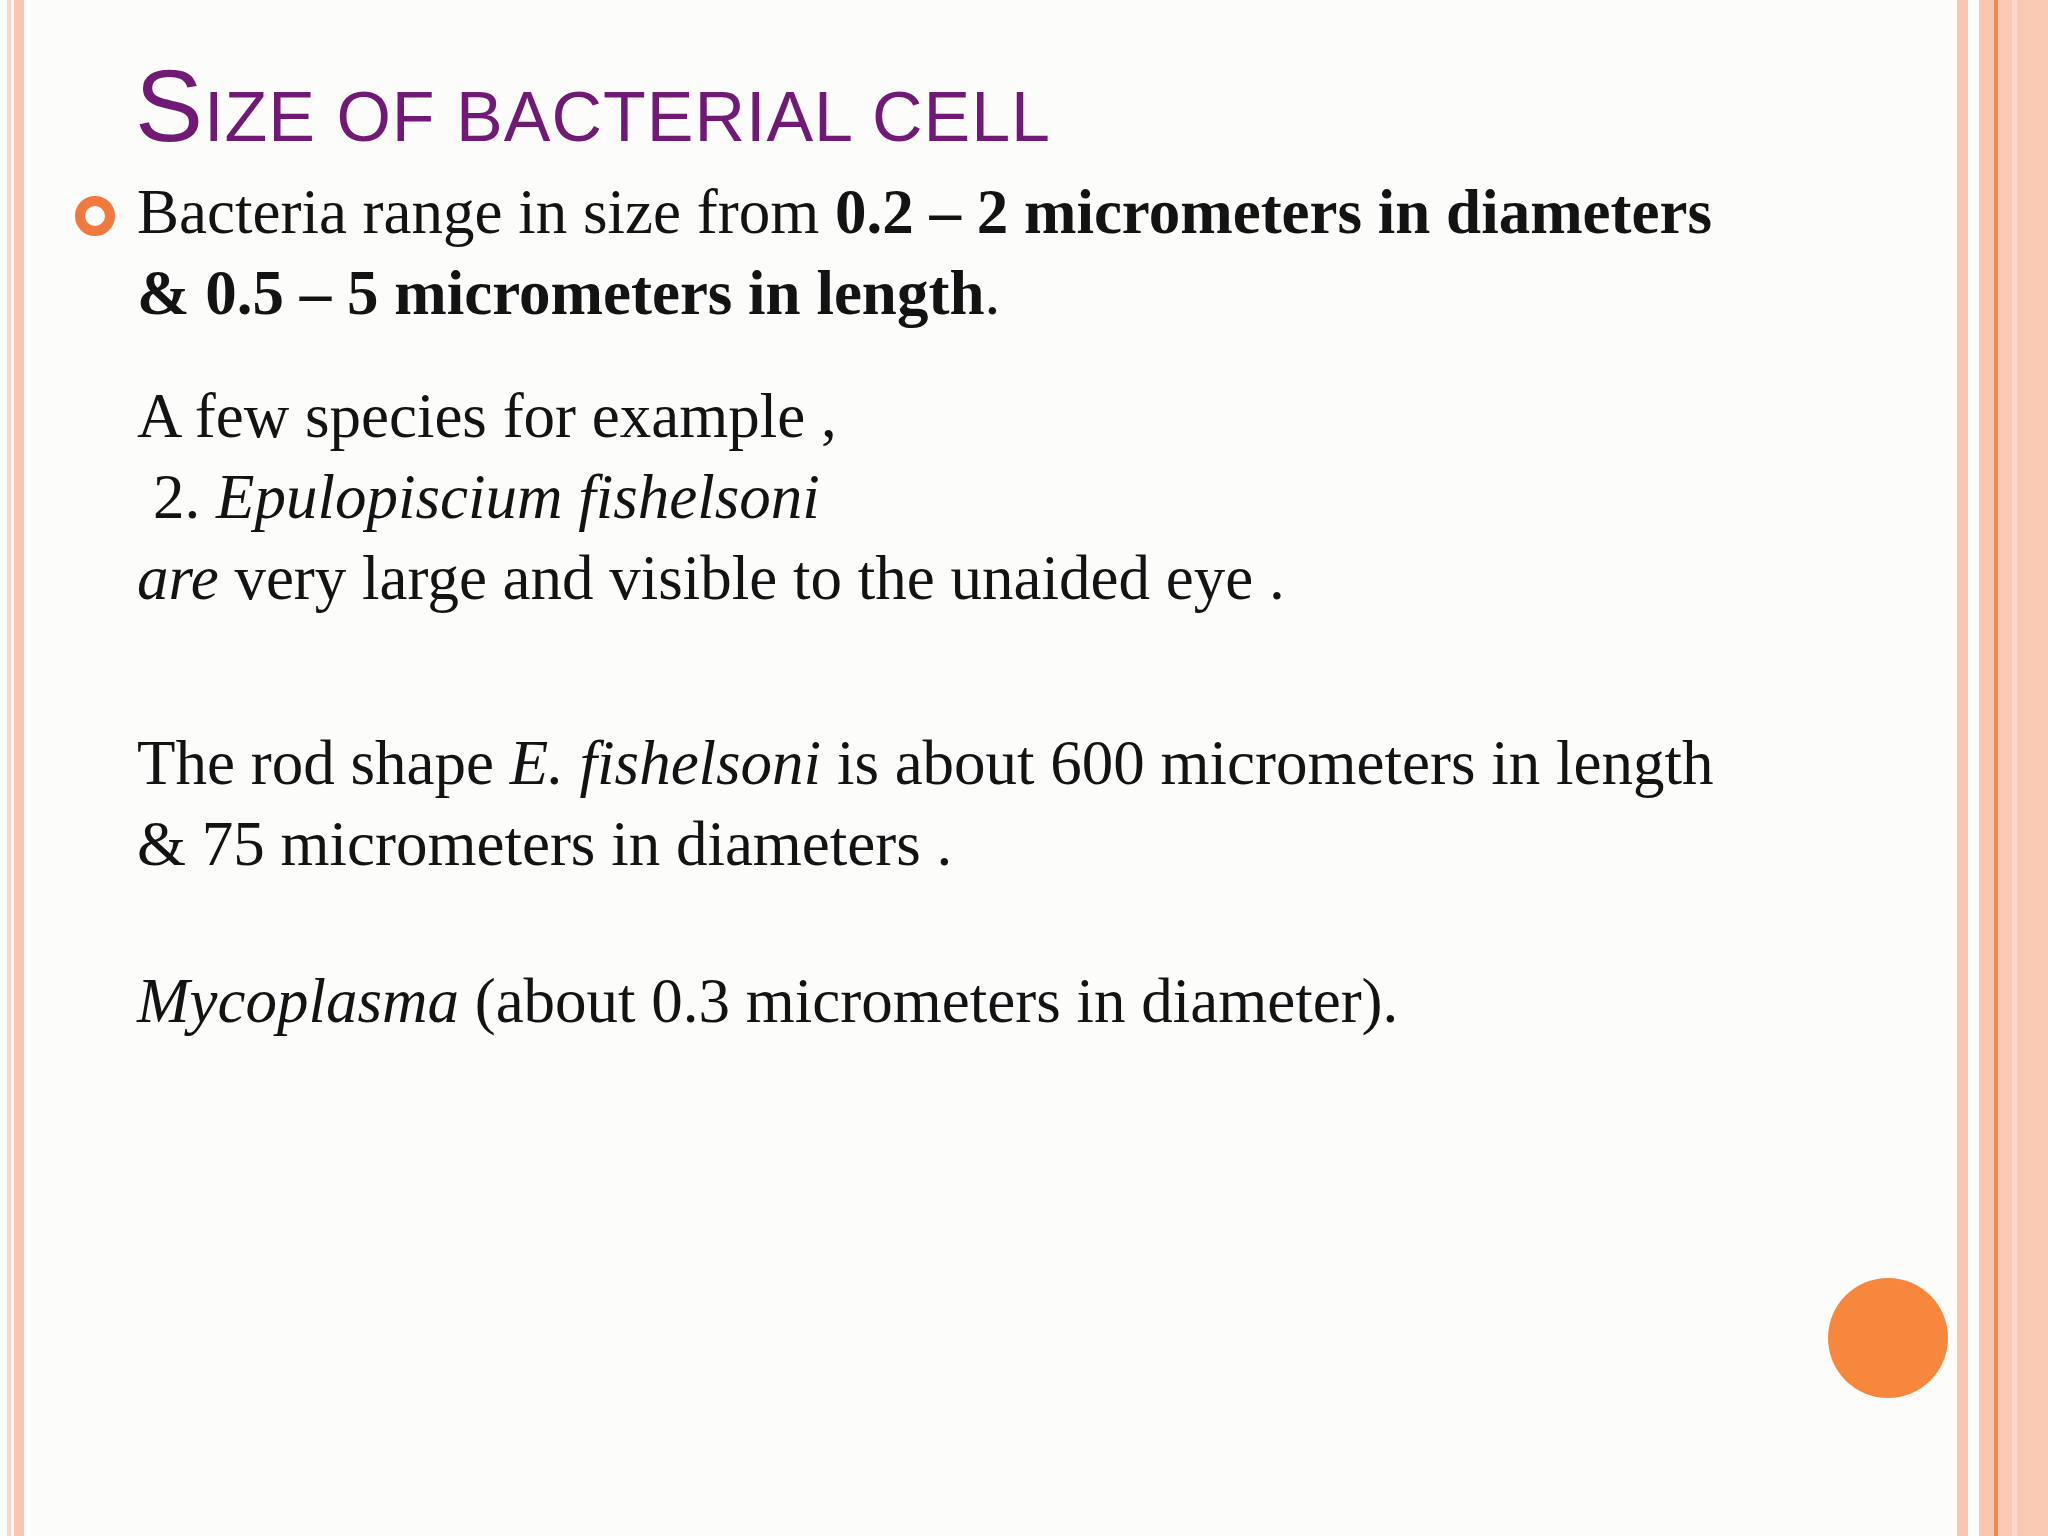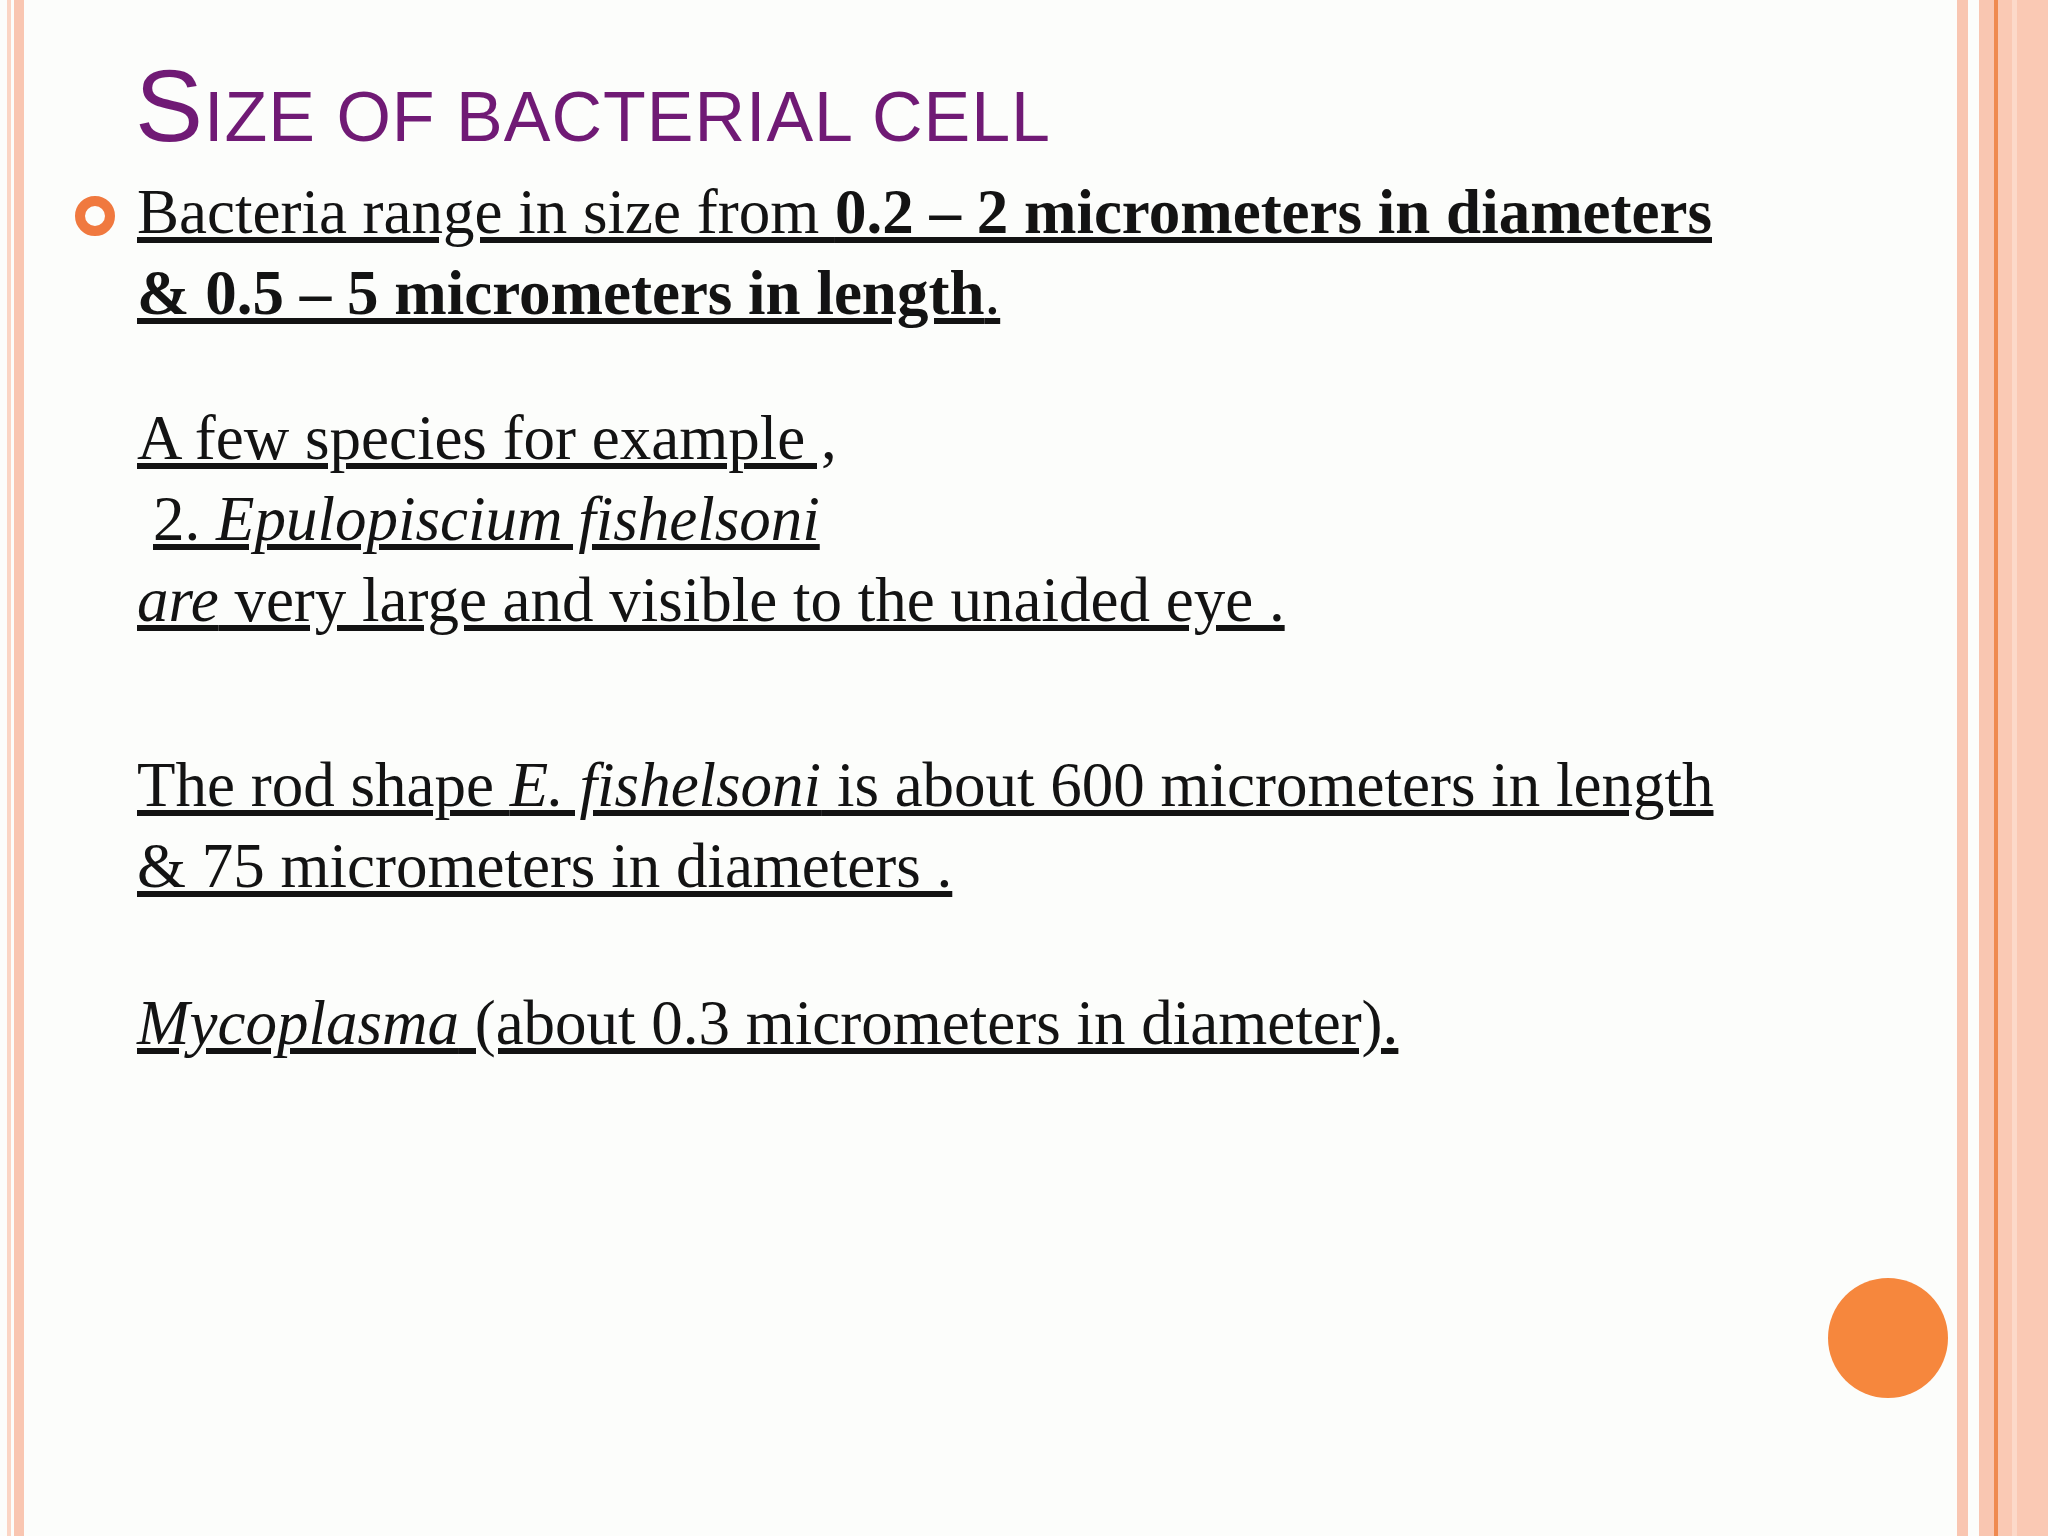--- a/index.html
+++ b/index.html
@@ -40,25 +40,25 @@
     background:transparent;
   }
 
   
   .body-text {
     position:absolute; left:137px; top:172px;
     width:1700px;
     font-size:63px; line-height:81px;
     color:#131313;
   }
-  .line { white-space:nowrap;text-decoration:underline; }
+  .line { white-space:nowrap; }
   .b  { font-weight:bold; }
   .i  { font-style:italic; }
   .para { margin:0; }
-  .gap-a { margin-top:64px; }
+  .gap-a { margin-top:42px; }
   .gap-b { margin-top:104px; }
   .gap-c { margin-top:76px; }
   .indent-num { padding-left:16px; }
   .indent-sp  { padding-left:14px; }
 
   
   .corner-circle {
     position:absolute; left:1828px; top:1278px;
     width:120px; height:120px;
     border-radius:50%;

